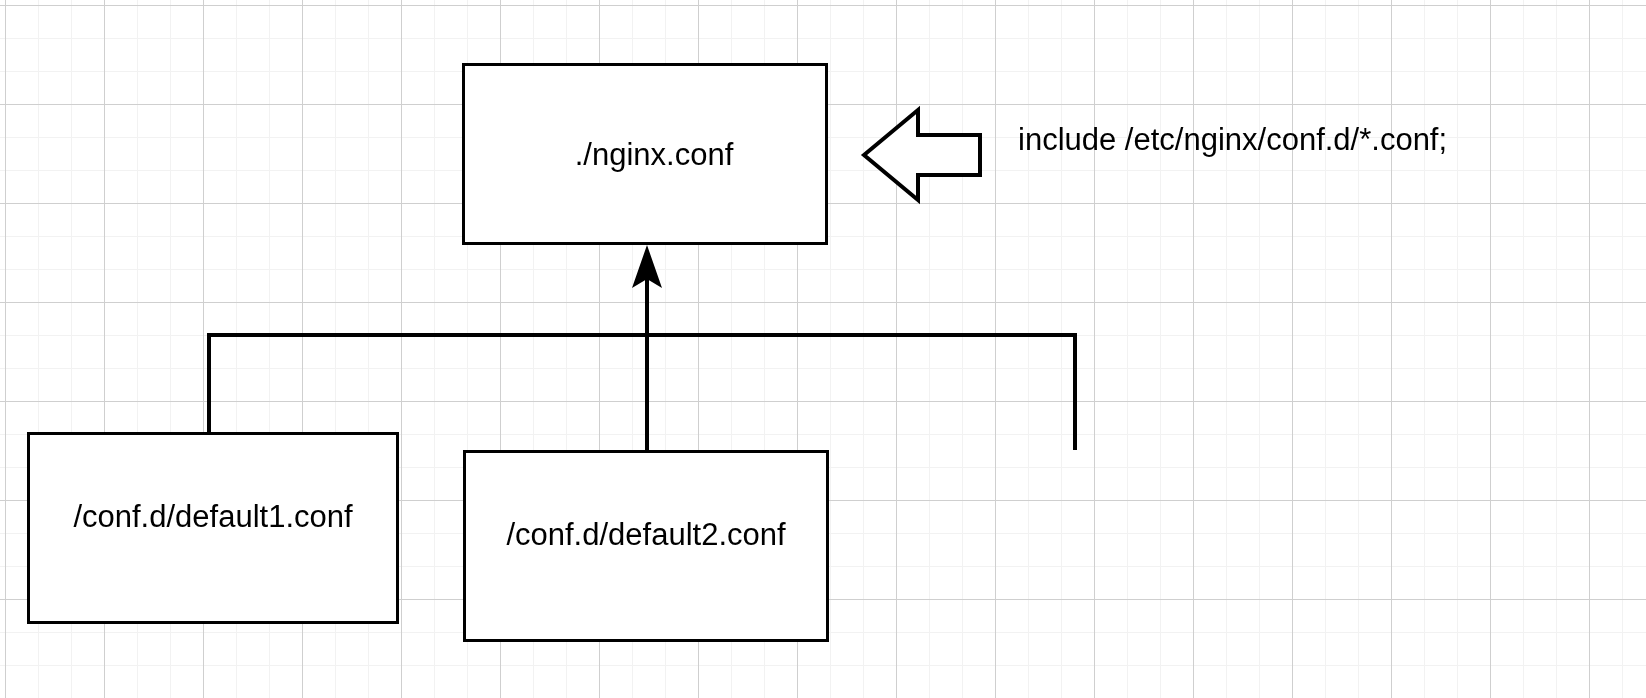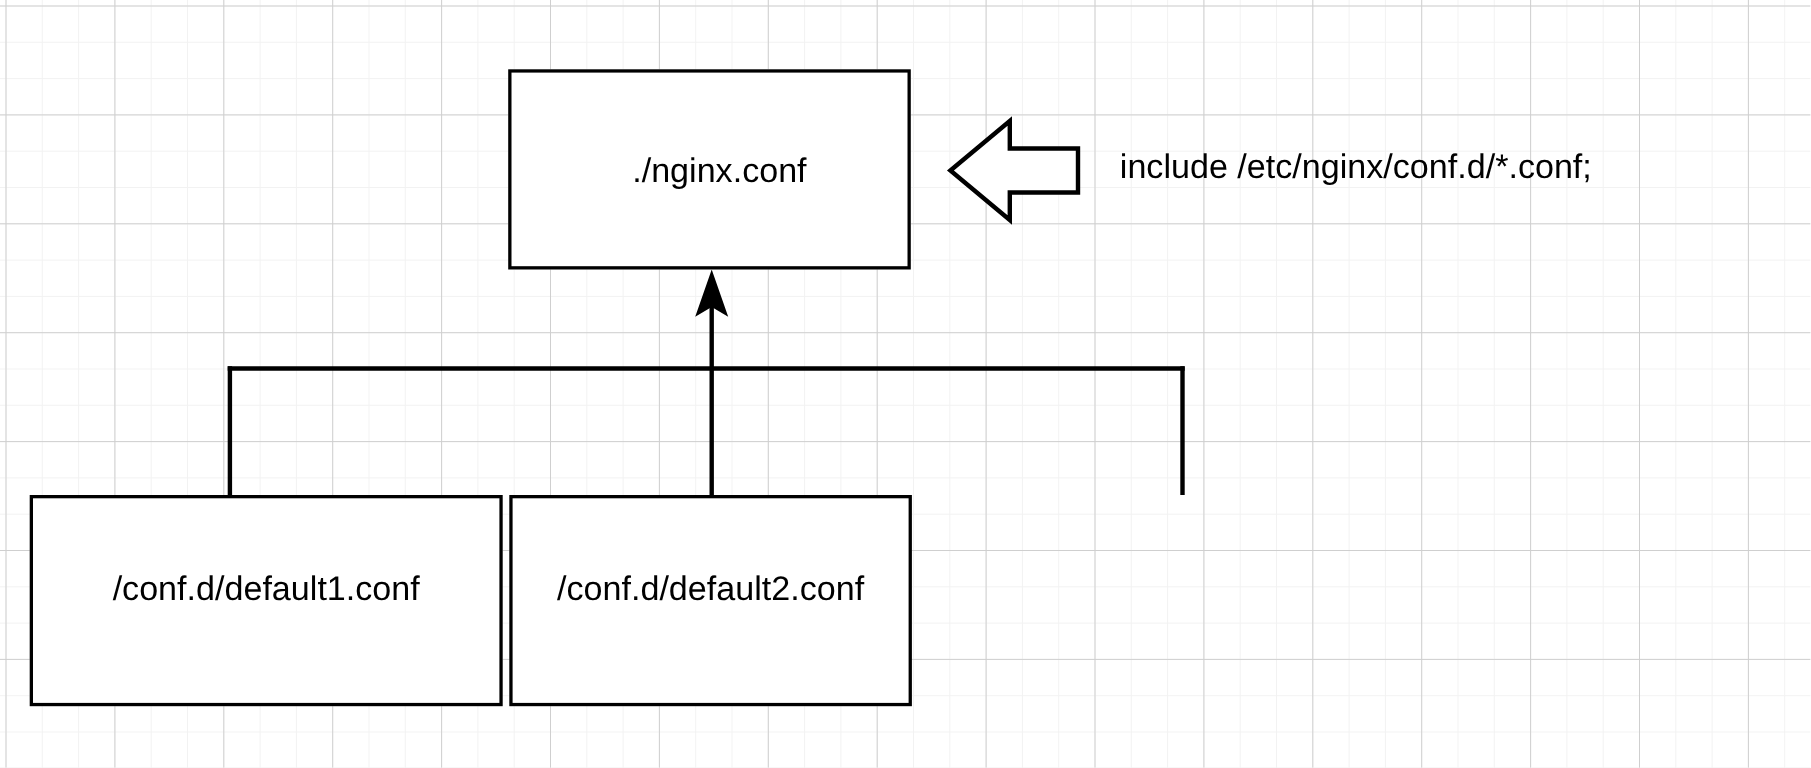--- a/index.html
+++ b/index.html
@@ -51,22 +51,22 @@
   }
   #node-nginx {
     left: 462px;
     top: 63px;
     width: 366px;
     height: 182px;
     padding-left: 18px;
   }
   #node-conf1 {
     left: 27px;
-    top: 450px;
-    width: 430px;
+    top: 432px;
+    width: 372px;
     height: 192px;
   }
   #node-conf2 {
     left: 463px;
     top: 450px;
     width: 366px;
     height: 192px;
   }
   #node-conf3 {
     left: 890px;
@@ -74,21 +74,21 @@
     width: 366px;
     height: 192px;
   }
   .leaf-label {
     position: relative;
     top: -12px;
   }
   #annotation-text {
     position: absolute;
     left: 1018px;
-    top: 136px;
+    top: 124px;
     font-size: 31px;
     line-height: 1;
     color: #000000;
     white-space: nowrap;
   }
 </style>
 </head>
 <body>
 
 <div id="canvas">

